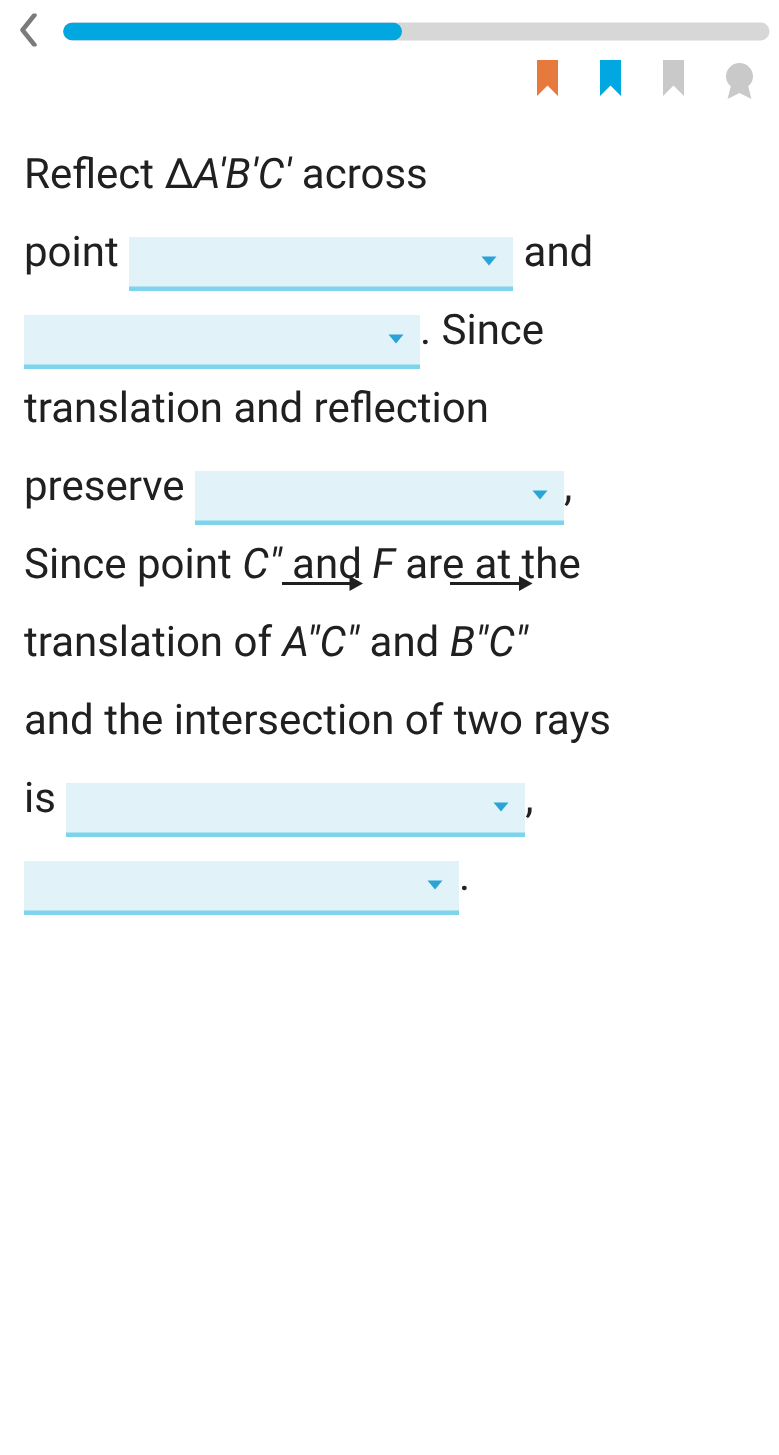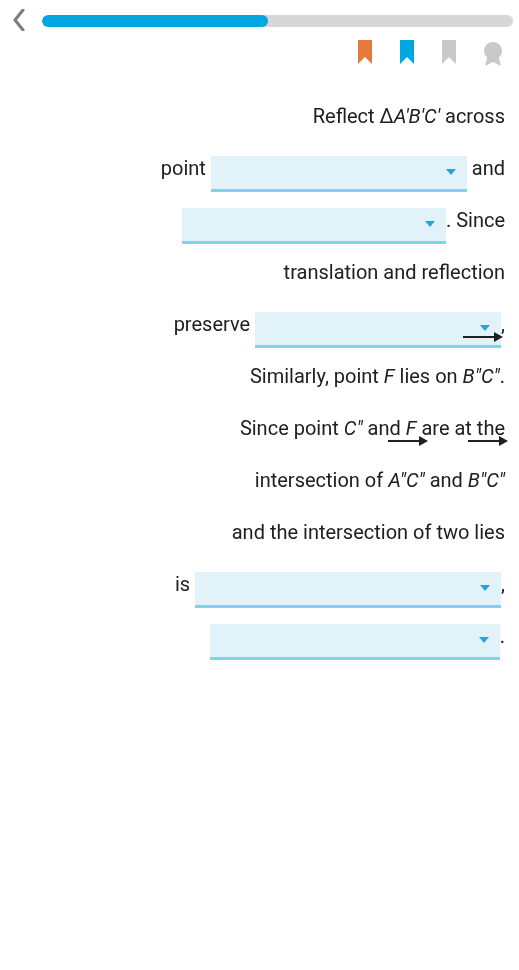--- a/index.html
+++ b/index.html
@@ -49,23 +49,22 @@
     padding:4px 14px 0 0;
     line-height:0;
   }
   .mark{width:20px;height:30px;display:inline-flex;align-items:flex-start;justify-content:center;}
   .mark svg{width:18px;height:26px;}
   .blob{width:24px;height:28px;display:inline-flex;align-items:flex-start;justify-content:center;}
   .blob svg{width:24px;height:28px;}
   
   .content{
     padding:20px 14px 0 16px;
-    font-size:20px;
+    font-size:28px;
     line-height:52px;
-    text-align:right;
   }
   .mi{font-style:italic;} 
   .dropdown{
     display:inline-flex;
     align-items:center;
     justify-content:flex-end;
     vertical-align:baseline;
     height:36px;
     background:var(--dropdown-bg);
     border-bottom:3px solid var(--dropdown-line);
@@ -179,34 +178,31 @@
       <span class="caret">
           <svg viewBox="0 0 12 10">
             <path d="M1 2 L6 8 L11 2 Z" fill="#2aa3d6"></path>
           </svg>
         </span>
     </span><span>,</span>
   </div>
 
 
 
-  <div>
-    <span>Similarly, point </span><span class="mi">F</span><span> lies on </span><span class="overarrow"><span class="mi">B″C″</span></span><span>.</span>
-  </div>
 
   <div>
     <span>Since point </span><span class="mi">C″</span><span> and </span><span class="mi">F</span><span> are at the</span>
   </div>
 
   <div>
-    <span>intersection of </span><span class="overarrow"><span class="mi">A″C″</span></span><span> and </span><span class="overarrow"><span class="mi">B″C″</span></span>
-  </div>
-
-  <div>
-    <span>and the intersection of two lies</span>
+    <span>translation of </span><span class="overarrow"><span class="mi">A″C″</span></span><span> and </span><span class="overarrow"><span class="mi">B″C″</span></span>
+  </div>
+
+  <div>
+    <span>and the intersection of two rays</span>
   </div>
 
   <div>
     <span>is </span><span class="dropdown w-lg">
       <span class="caret">
           <svg viewBox="0 0 12 10">
             <path d="M1 2 L6 8 L11 2 Z" fill="#2aa3d6"></path>
           </svg>
         </span>
     </span><span>,</span>

